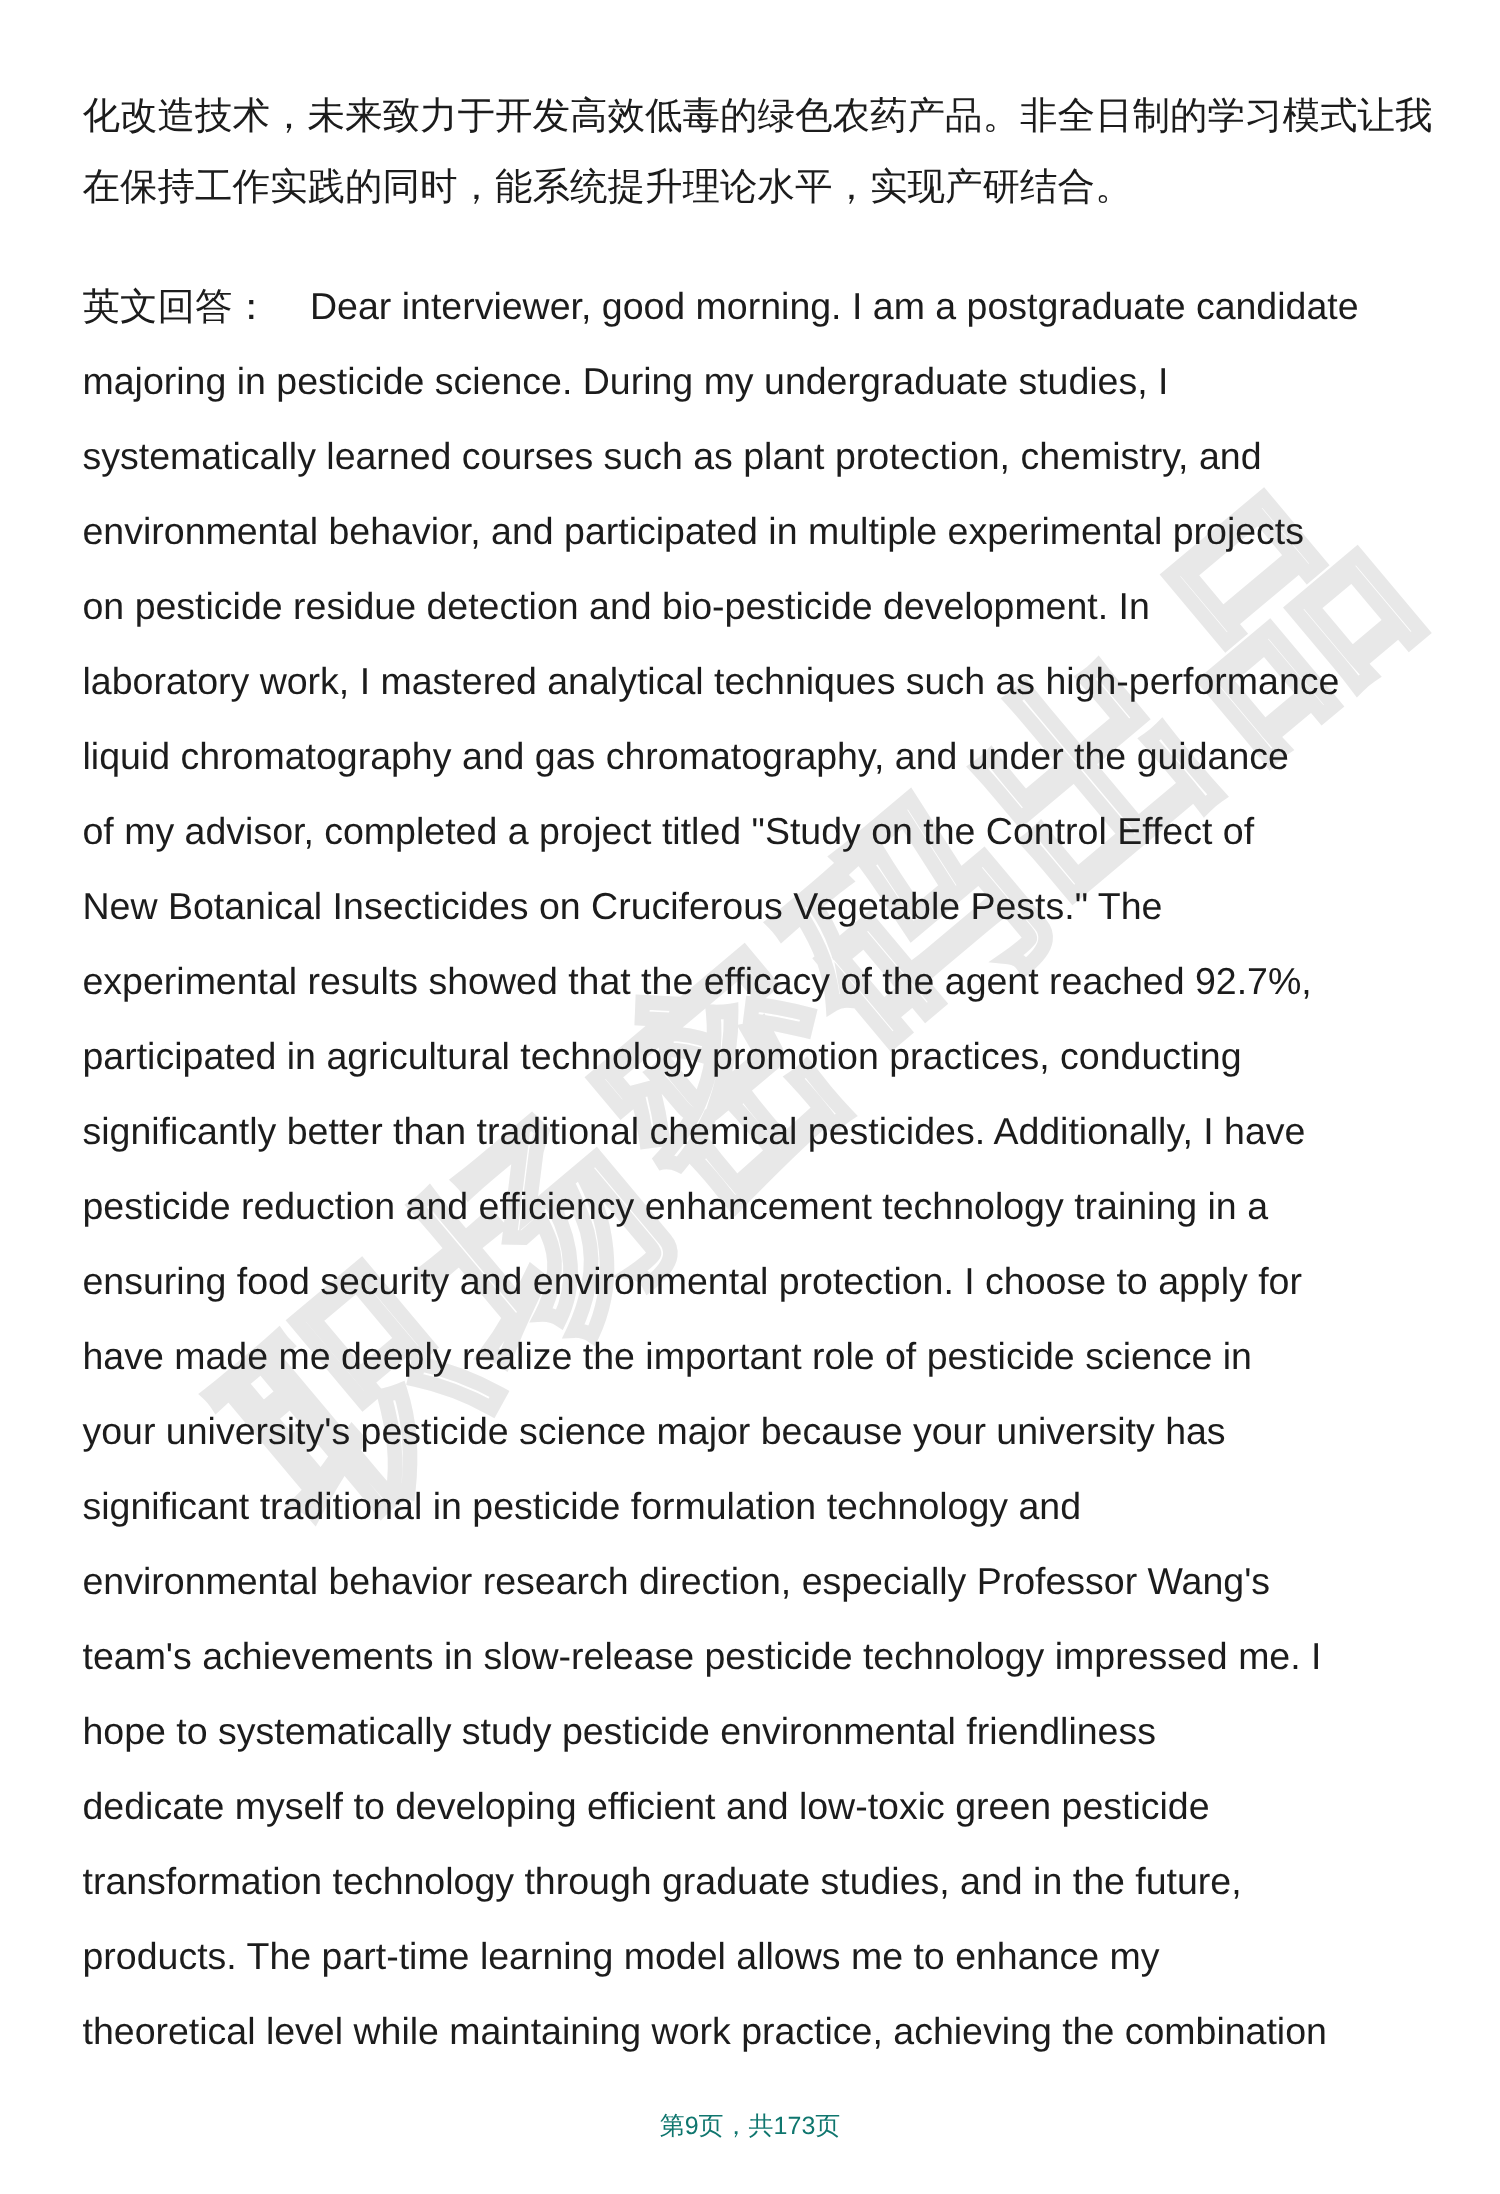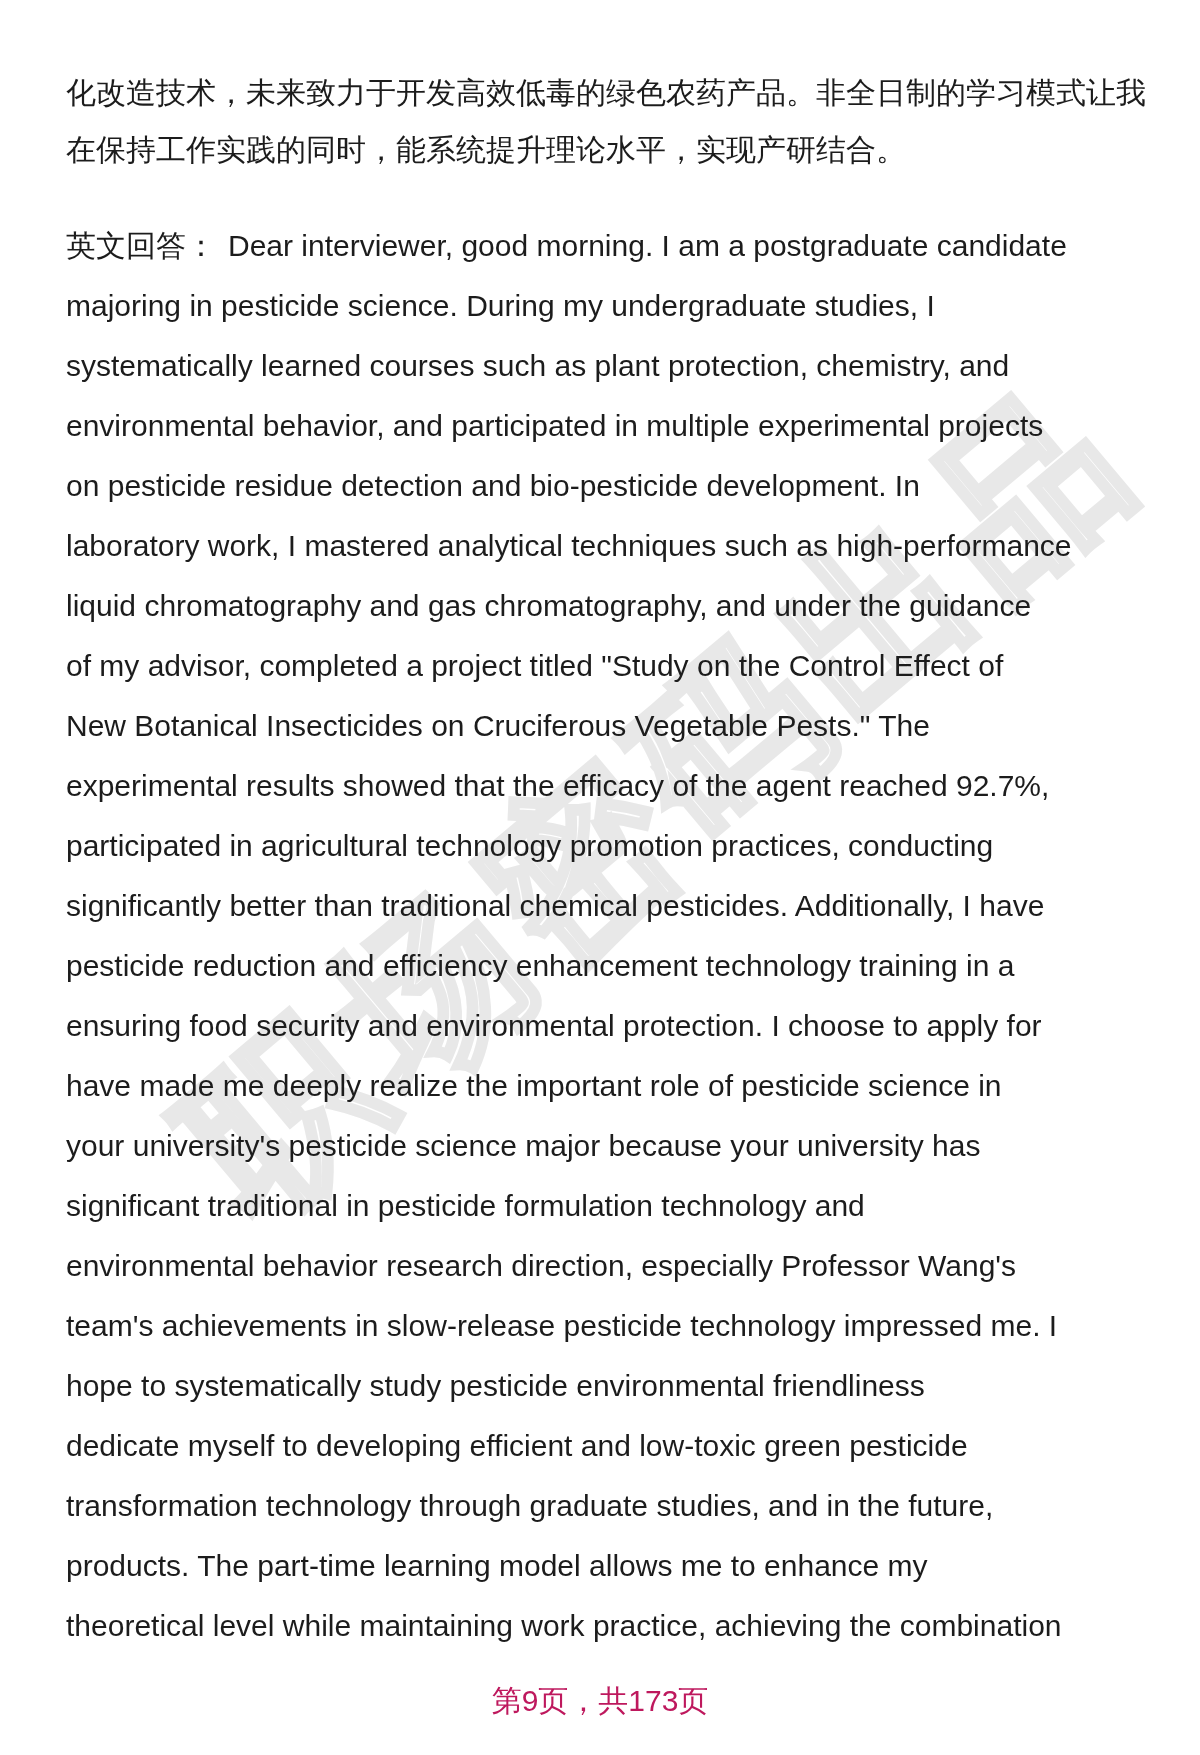--- a/index.html
+++ b/index.html
@@ -42,31 +42,31 @@
   .para-en {
     margin-top: 38px;
   }
   .para-en .text-line {
     height: 60px;
     line-height: 60px;
     font-size: 30px;
     white-space: nowrap;
   }
   .answer-label {
-    margin-right: 12px;
+    margin-right: 32px;
   }
   .footer {
     position: absolute;
     left: 0;
     top: 1684px;
     width: 100%;
     text-align: center;
-    font-size: 30px;
+    font-size: 20px;
     line-height: 34px;
-    color: #be185d;
+    color: #0f766e;
     z-index: 1;
   }
 </style>
 </head>
 <body>
 
 <div class="page">
 
   <div class="watermark" style="-webkit-text-stroke: 6px rgb(232, 232, 232);">职场密码出品</div>
 

